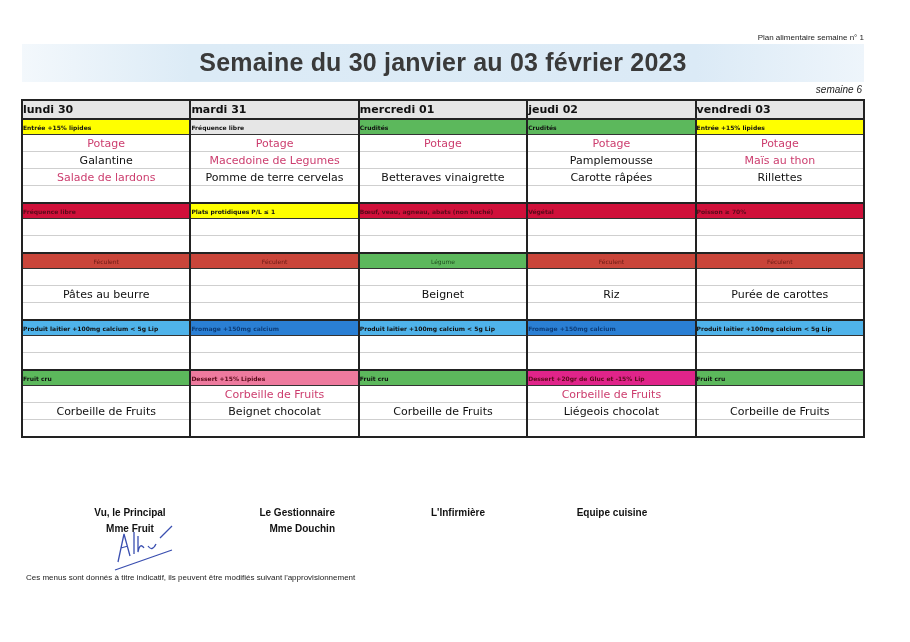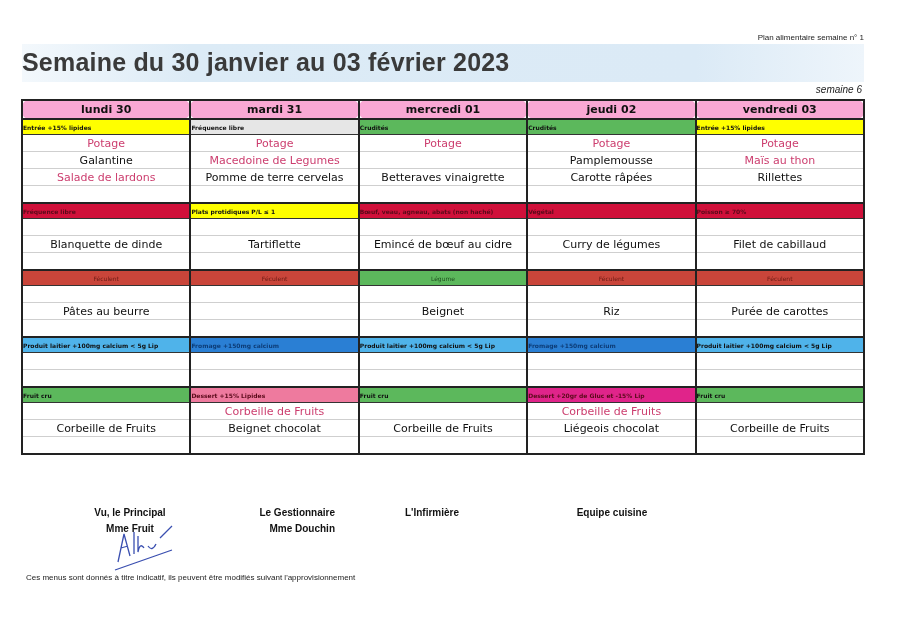--- a/index.html
+++ b/index.html
@@ -1,24 +1,24 @@
 <!DOCTYPE html>
 <html><head>
 <meta charset="utf-8">
 <style>
   html, body { margin:0; padding:0; }
   body { width:910px; height:642px; background:#fff; position:relative; overflow:hidden; font-family:"Liberation Sans", sans-serif; color:#111; }
   .plan-note { position:absolute; top:33px; right:46px; font-size:8px; color:#222; font-family:"Liberation Sans", sans-serif;text-align:right; }
   .title-band { position:absolute; left:22px; top:44px; width:842px; height:38px;
     background:linear-gradient(90deg,#f3f8fc 0%,#dcebf6 20%,#dbeaf6 80%,#eef5fb 100%); }
-  .title { position:absolute; left:0; right:0; top:4px; text-align:left; font-weight:bold; font-size:25px; color:#3a3a3a; letter-spacing:0.2px; }
+  .title { position:absolute; left:0; right:0; top:4px; text-align:center; font-weight:bold; font-size:25px; color:#3a3a3a; letter-spacing:0.2px; }
   .semaine { position:absolute; right:48px; top:84px; font-style:italic; font-size:10px; color:#222; }
   table.menu { position:absolute; left:21px; top:99px; width:844px; border-collapse:collapse; table-layout:fixed; font-family:"DejaVu Sans", sans-serif; }
   table.menu td, table.menu th { border-left:2px solid #222; border-right:2px solid #222; padding:0; }
-  th.day { background:#f9a8d4; height:17px; font-size:11px; font-weight:bold; text-align:center; border-top:2px solid #222; border-bottom:1px solid #555;border-radius:7px; }
+  th.day { background:#e5e5e5; height:17px; font-size:11px; font-weight:bold; text-align:left; border-top:2px solid #222; border-bottom:1px solid #555; }
   td.cat { height:14px; font-size:6px; font-weight:bold; padding-left:2px; text-align:left; border-top:2px solid #222; border-bottom:1px solid #333; white-space:nowrap; overflow:hidden; }
   td.cat.center { text-align:center; font-weight:normal; }
   td.item { height:16px; font-size:11px; text-align:center; border-bottom:1px solid #cfcfcf; white-space:nowrap; overflow:hidden; }
   td.item.pink { color:#cc3d6e;border-radius:6px; }
   tr.last td.item { border-bottom:2px solid #222; }
   .sig { position:absolute; font-size:10px; font-weight:bold; text-align:center; color:#111; line-height:16px; }
   .disclaimer { position:absolute; left:26px; top:573px; font-size:8px; color:#222; }
   .signature { position:absolute; left:110px; top:522px; }
 </style>
 </head>
@@ -90,27 +90,20 @@
         <td class="cat" style="background: rgb(208, 16, 58); color: rgb(90, 10, 26);">Végétal</td>
         <td class="cat" style="background: rgb(208, 16, 58); color: rgb(90, 10, 26);">Poisson ≥ 70%</td>
       </tr>
       <tr>
         <td class="item"></td>
         <td class="item"></td>
         <td class="item"></td>
         <td class="item"></td>
         <td class="item"></td>
       </tr>
-      <tr>
-        <td class="item">Blanquette de dinde</td>
-        <td class="item">Tartiflette</td>
-        <td class="item">Emincé de bœuf au cidre</td>
-        <td class="item">Curry de légumes</td>
-        <td class="item">Filet de cabillaud</td>
-      </tr>
       <tr class="last">
         <td class="item"></td>
         <td class="item"></td>
         <td class="item"></td>
         <td class="item"></td>
         <td class="item"></td>
       </tr>
       <tr>
         <td class="cat center" style="background: rgb(201, 69, 58); color: rgb(106, 26, 20);">Féculent</td>
         <td class="cat center" style="background: rgb(201, 69, 58); color: rgb(106, 26, 20);">Féculent</td>
@@ -195,19 +188,19 @@
   <div>Vu, le Principal</div>
   <div>Mme Fruit</div>
 </div>
 <svg class="signature" width="70" height="50" viewBox="0 0 70 50">
   <path d="M8 40 L14 12 L20 34 M11 26 L18 24 M24 10 L24 32 M28 14 L28 30 Q30 20 34 26 M38 24 Q42 30 46 22 M50 16 L62 4 M5 48 L62 28" stroke="#3a4fb0" stroke-width="1.3" fill="none"></path>
 </svg>
 <div class="sig" style="left:215px; top:505px; width:120px;text-align:right;">
   <div>Le Gestionnaire</div>
   <div>Mme Douchin</div>
 </div>
-<div class="sig" style="left:372px; top:505px; width:120px;">
+<div class="sig" style="left:398px; top:505px; width:120px;">
   <div>L'Infirmière</div>
 </div>
 <div class="sig" style="left:552px; top:505px; width:120px;">
   <div>Equipe cuisine</div>
 </div>
 <div class="disclaimer">Ces menus sont donnés à titre indicatif, ils peuvent être modifiés suivant l'approvisionnement</div>
 
 </body></html>

